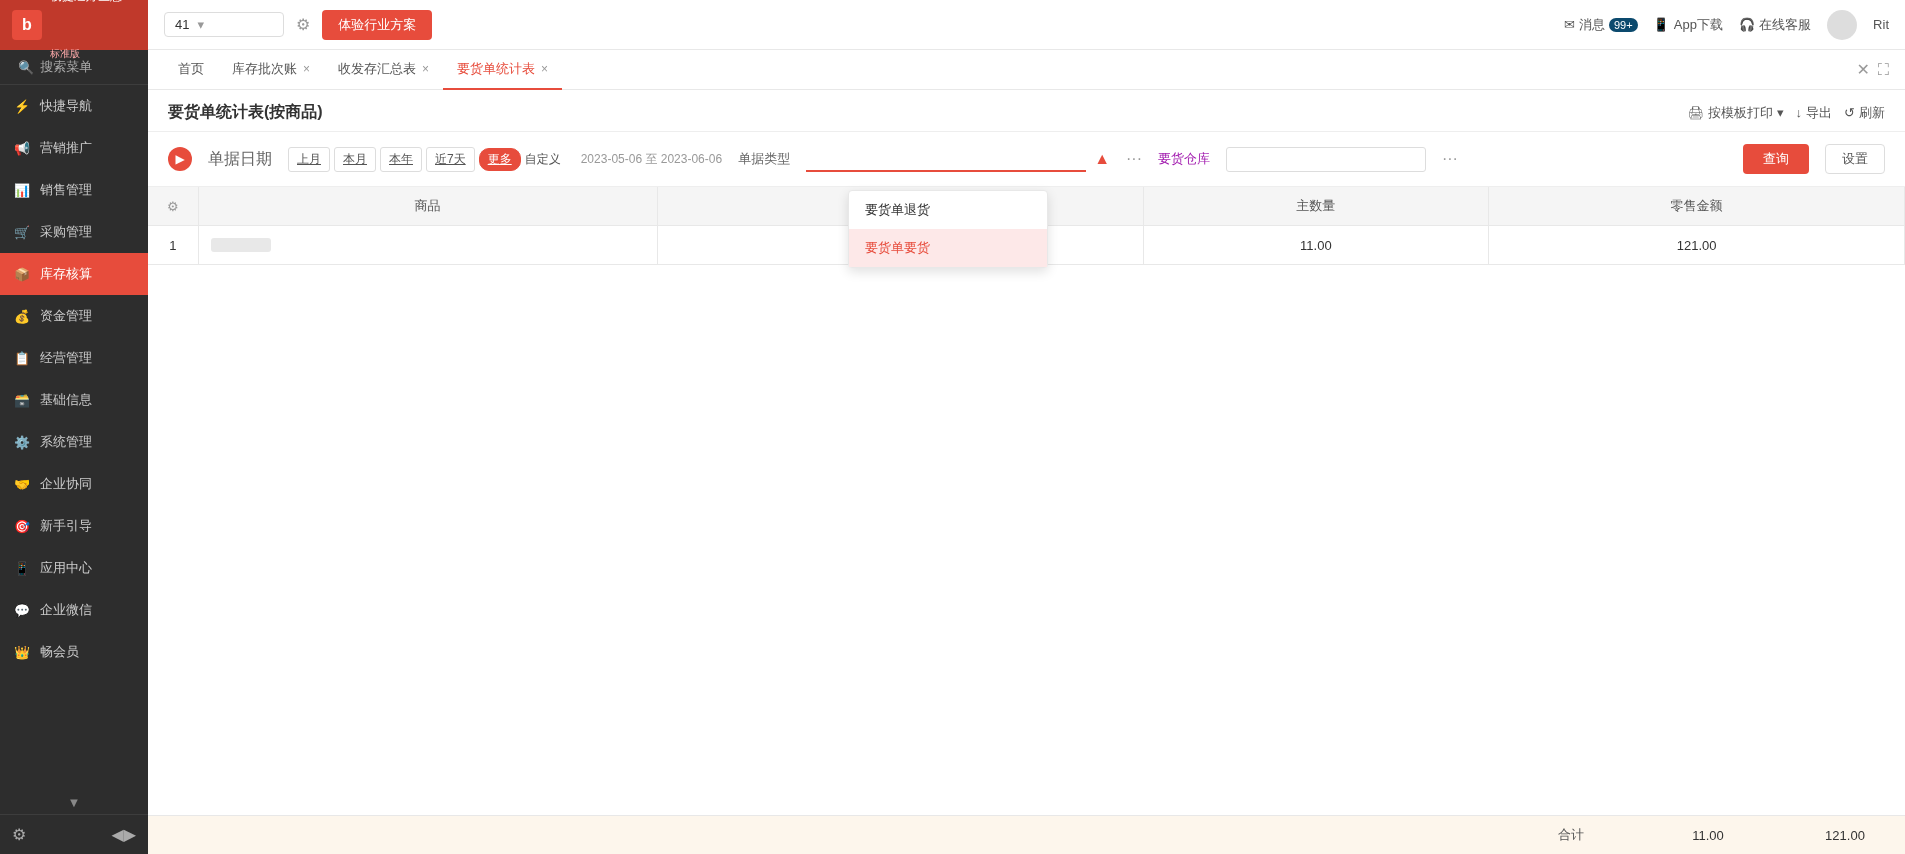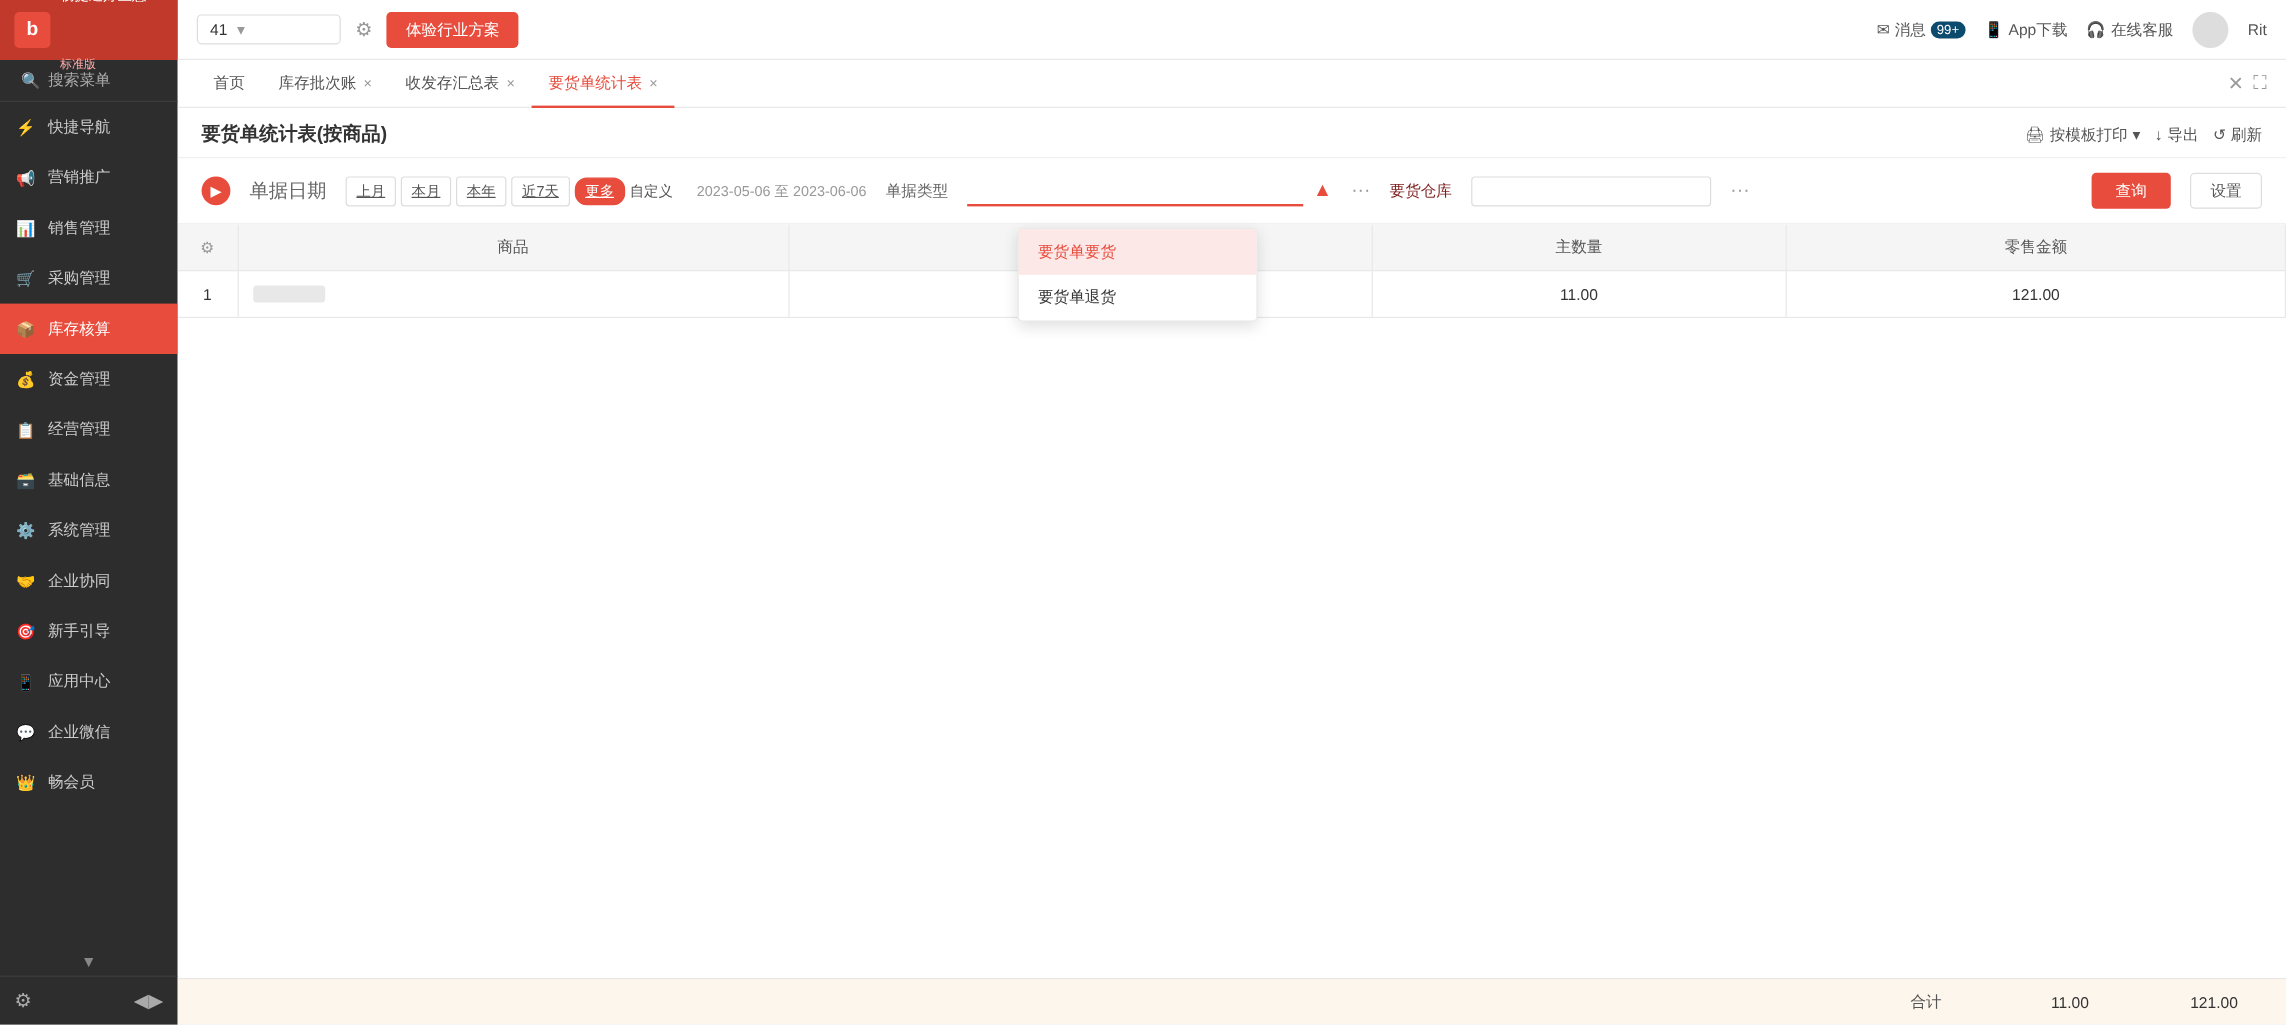--- a/index.html
+++ b/index.html
@@ -192,21 +192,21 @@
       border: none;
       border-bottom: 2px solid #e74c3c;
       outline: none;
       font-size: 13px;
       padding: 4px 0;
       color: #333;
     }
     .filter-type-arrow { color: #e74c3c; cursor: pointer; font-size: 16px; }
     .filter-more-btn { color: #999; cursor: pointer; font-size: 16px; }
 
-    .warehouse-label { color: #7f1d1d; font-size: 13px; flex-shrink: 0; }
+    .warehouse-label { color: #a21caf; font-size: 13px; flex-shrink: 0; }
     .warehouse-input {
       width: 200px;
       border: 1px solid #ddd;
       border-radius: 3px;
       padding: 4px 8px;
       font-size: 13px;
       color: #333;
     }
 
     .btn-query {
@@ -457,22 +457,22 @@
 
         <span class="warehouse-label">要货仓库</span>
         <input class="warehouse-input" type="text" value="" style="">
         <span class="filter-more-btn">···</span>
 
         <button class="btn-query">查询</button>
         <button class="btn-settings">设置</button>
       </div>
 
       <div class="dropdown-menu">
+        <div class="dropdown-item">要货单退货</div>
         <div class="dropdown-item selected">要货单要货</div>
-        <div class="dropdown-item">要货单退货</div>
       </div>
     </div>
 
     <div class="table-area">
       <table class="data-table">
         <thead>
           <tr>
             <th>
               <span class="settings-icon">⚙</span>
             </th>
@@ -491,21 +491,21 @@
               </div>
             </td>
             <td>块</td>
             <td>11.00</td>
             <td>121.00</td>
           </tr>
         </tbody>
       </table>
     </div>
 
-    <div class="table-footer" style="display: flex; align-items: center; padding: 10px 0px; background: rgb(253, 246, 236); border-top: 1px solid rgb(232, 232, 232);">
+    <div class="table-footer" style="display: flex; align-items: center; padding: 10px 0px; background: rgb(253, 246, 236); border-top: 1px solid rgb(232, 232, 232); gap: 17px;">
         <div style="width: 50px; text-align: center; font-size: 13px; color: rgb(85, 85, 85); flex-shrink: 0;"></div>
         <div style="flex: 1 1 0%; min-width: 200px;"></div>
         <div style="min-width: 120px; text-align: center; font-size: 13px; color: rgb(85, 85, 85);">合计</div>
         <div style="min-width: 120px; text-align: center; font-size: 13px; color: rgb(51, 51, 51);">11.00</div>
         <div style="min-width: 120px; text-align: center; font-size: 13px; color: rgb(51, 51, 51);">121.00</div>
       </div>
   </div>
 
 </div>
 

